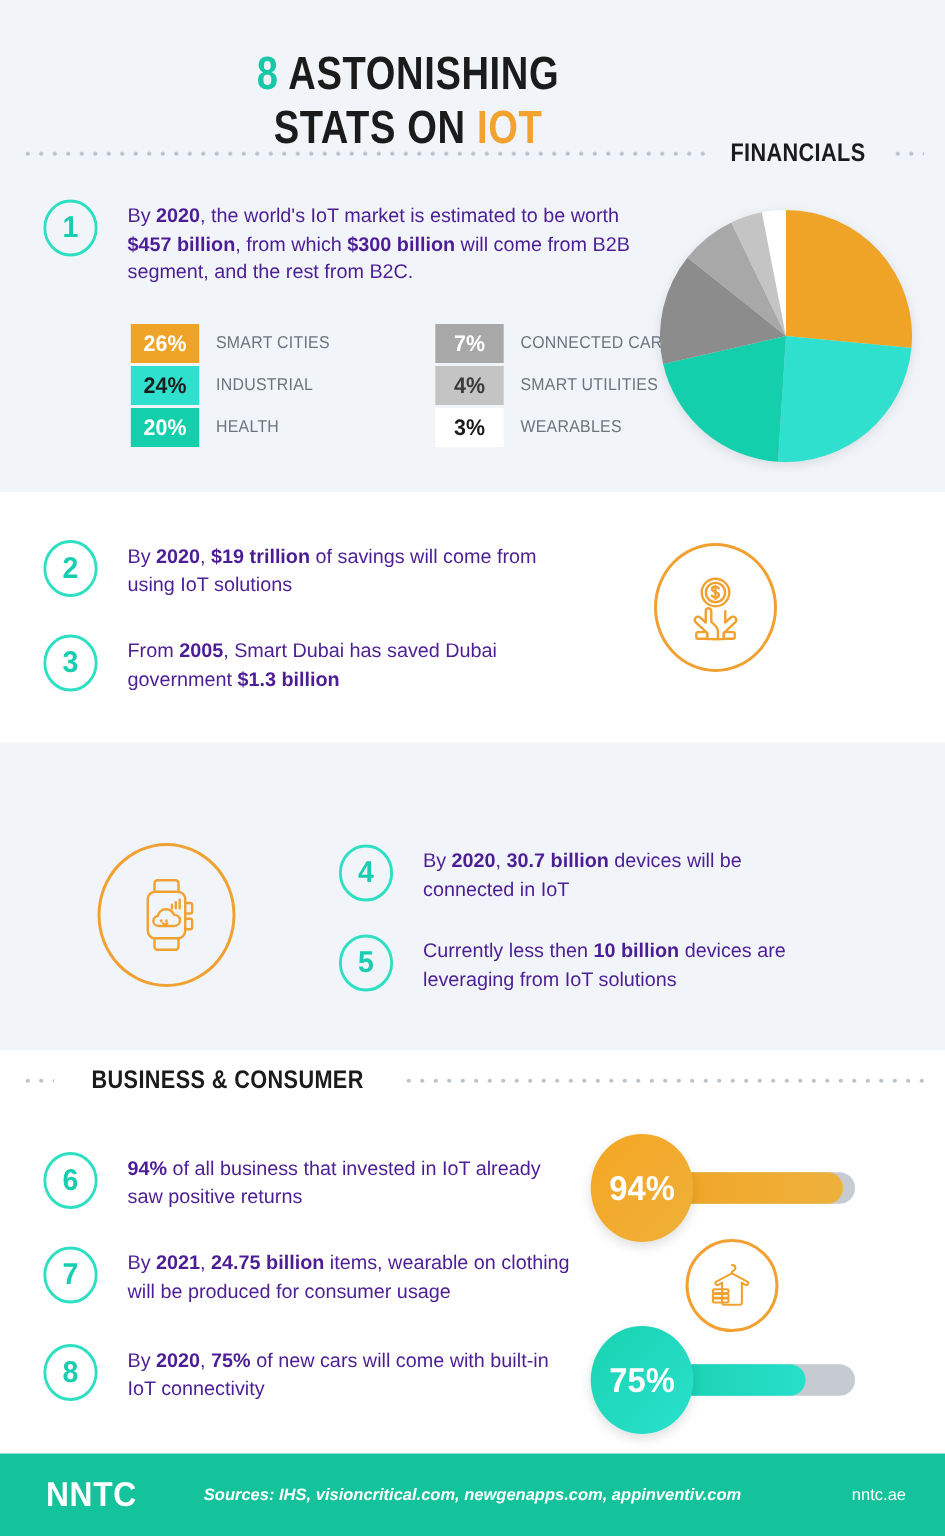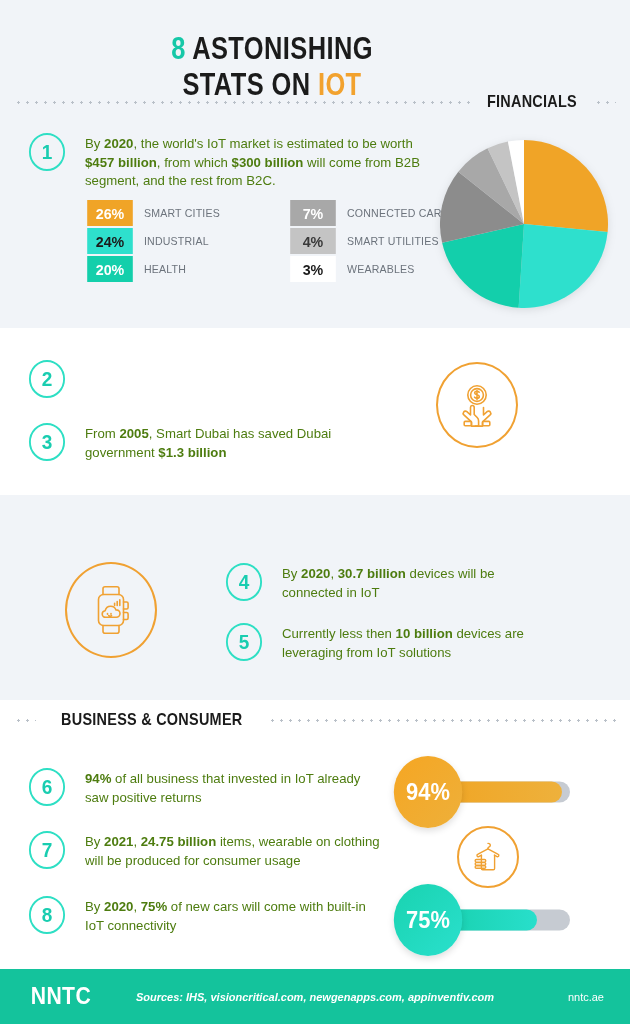--- a/index.html
+++ b/index.html
@@ -81,36 +81,36 @@
     display: flex; align-items: center; justify-content: center;
     font-family: "Liberation Sans Narrow", "Liberation Sans", sans-serif;
     font-weight: 700; font-size: 20px; color: #19cdb0;
     flex: 0 0 38px;
     transform: scaleX(0.95);
   }
 
   
   .stat-row { position: absolute; display: flex; align-items: flex-start; }
   .stat-text {
-    font-size: 13.2px; line-height: 18.5px; color: #4d7c0f;
+    font-size: 13.2px; line-height: 18.5px; color: #4c1d95;
     margin-left: 19px; padding-top: 2px;
   }
   .stat-text b { font-weight: 700; }
 
   #stat1 { top: 133px; left: 28px; width: 400px; }
   #stat2 { top: 360px; left: 28px; width: 330px; }
   #stat3 { top: 423px; left: 28px; width: 330px; }
   #stat4 { top: 563px; left: 225px; width: 300px; }
   #stat5 { top: 623px; left: 225px; width: 330px; }
   #stat6 { top: 768px; left: 28px; width: 340px; }
   #stat7 { top: 831px; left: 28px; width: 360px; }
   #stat8 { top: 896px; left: 28px; width: 340px; }
 
   
-  .legend { position: absolute; top: 200px; left: 86px; display: flex; gap: 62px; }
+  .legend { position: absolute; top: 216px; left: 86px; display: flex; gap: 62px; }
   .legend-col { display: flex; flex-direction: column; gap: 2px; }
   .legend-item { display: flex; align-items: center; height: 26px; }
   .legend-chip {
     width: 48px; height: 26px;
     display: flex; align-items: center; justify-content: center;
     font-family: "Liberation Sans Narrow", "Liberation Sans", sans-serif;
     font-weight: 700; font-size: 15px;
     transform: scaleX(0.95);
   }
   .legend-label {
@@ -261,20 +261,21 @@
         <path d="M 86 86 L 80.61810152162012 169.82741299102827 A 84 84 0 0 1 4.106055376726815 104.69175845233042 Z" fill="#13cfab"></path>
         <path d="M 86 86 L 4.106055376726815 104.69175845233042 A 84 84 0 0 1 20.326155472685485 33.6268566438664 Z" fill="#8c8c8c"></path>
         <path d="M 86 86 L 20.326155472685485 33.6268566438664 A 84 84 0 0 1 49.5537659141251 10.318615096196794 Z" fill="#a8a8a8"></path>
         <path d="M 86 86 L 49.5537659141251 10.318615096196794 A 84 84 0 0 1 69.9426751890847 3.549030812750516 Z" fill="#c4c4c4"></path>
         <path d="M 86 86 L 69.9426751890847 3.549030812750516 A 84 84 0 0 1 85.99999999999999 2 Z" fill="#ffffff"></path>
       </svg>
   </div>
 
   <div class="stat-row" id="stat2">
     <div class="num-circle">2</div>
+    <div class="stat-text">By <b>2020</b>, <b>$19 trillion</b> of savings will come from using IoT solutions</div>
   </div>
   <div class="stat-row" id="stat3">
     <div class="num-circle">3</div>
     <div class="stat-text">From <b>2005</b>, Smart Dubai has saved Dubai government <b>$1.3 billion</b></div>
   </div>
 
   <div class="icon-circle" id="icon-savings">
     <svg width="50" height="46" viewBox="0 0 50 46" fill="none" stroke="#f0a132" stroke-width="1.6" stroke-linecap="round" stroke-linejoin="round">
       <circle cx="25" cy="13" r="9.2"></circle>
       <circle cx="25" cy="13" r="6.4"></circle>

